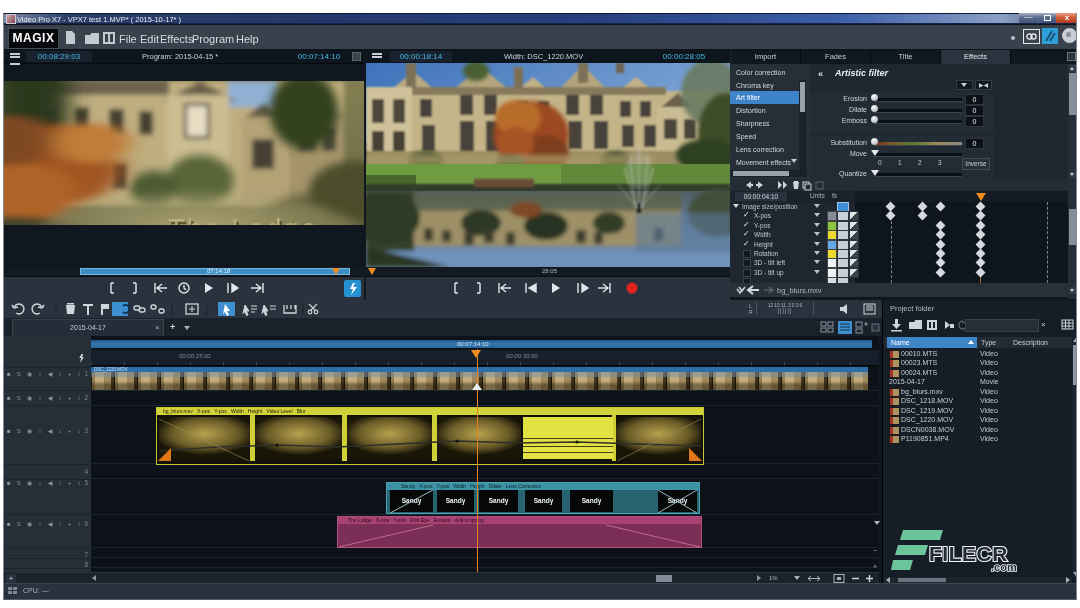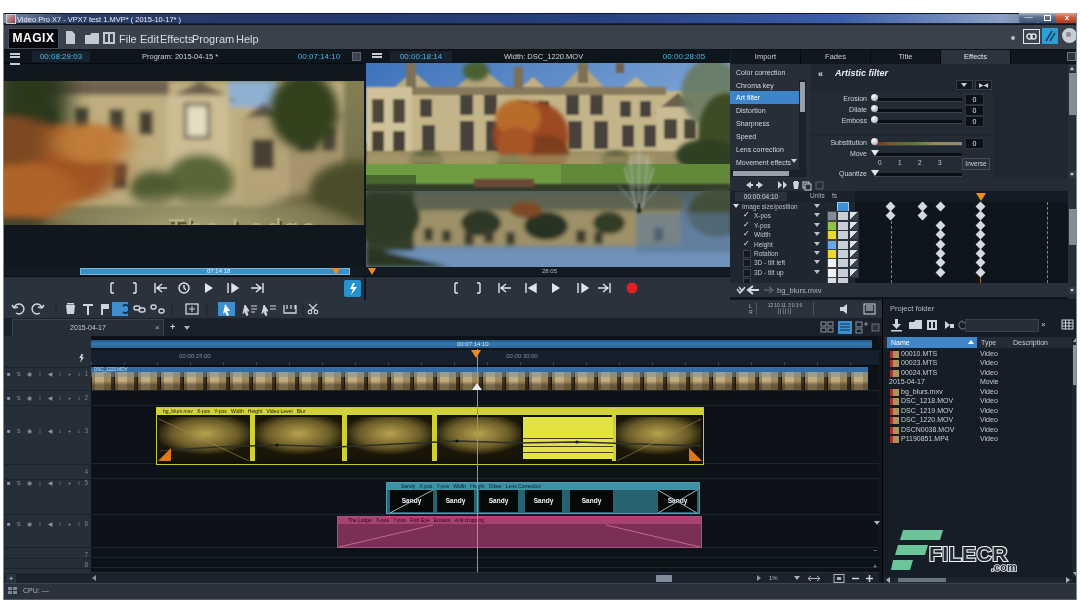--- a/index.html
+++ b/index.html
@@ -84,21 +84,21 @@
         </svg>
       </div>
     <div class="r" style="left:1058px;top:3px;width:15px;height:15px;border-radius:50%;background:#c9ced4">
         <span class="r" style="left:4px;top:4px;width:5px;height:5px;background:#8a9099;border-radius:2px"></span>
       </div>
   </div>
   <div id="monrow" class="r">
     <div class="mon" style="left:0;width:360px">
       <div class="mhead">
         <div class="burger"></div>
-        <div class="tc" style="left:28px;width:58px">00:08:29:03</div>
+        <div class="tc" style="left:22px;width:66px">00:08:29:03</div>
         <div class="cap" style="left:138px">Program: 2015-04-15 *</div>
         <div class="tc" style="left:285px;width:60px;background:none">00:07:14:10</div>
         <div style="position:absolute;right:3px;top:2px;width:7px;height:7px;background:#3a434e;border:1px solid #5a646f"></div>
       </div>
       <div class="r" style="left:0;top:31px;width:360px;height:144px;overflow:hidden">
       <svg width="360" height="204" viewBox="0 0 360 204">
         <defs>
           <filter id="b3" x="-40%" y="-40%" width="180%" height="180%">
                 <feGaussianBlur stdDeviation="2.5"></feGaussianBlur>
               </filter>

